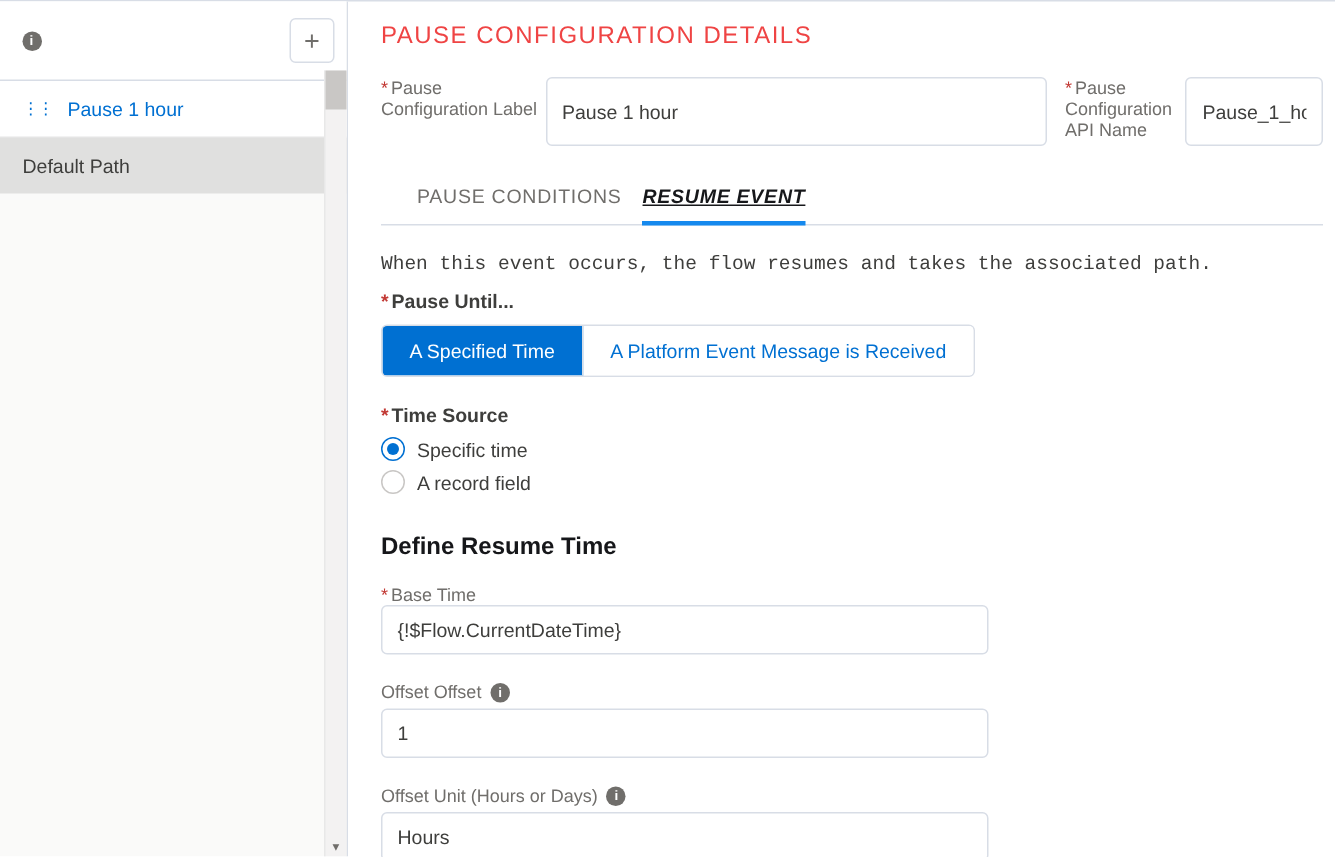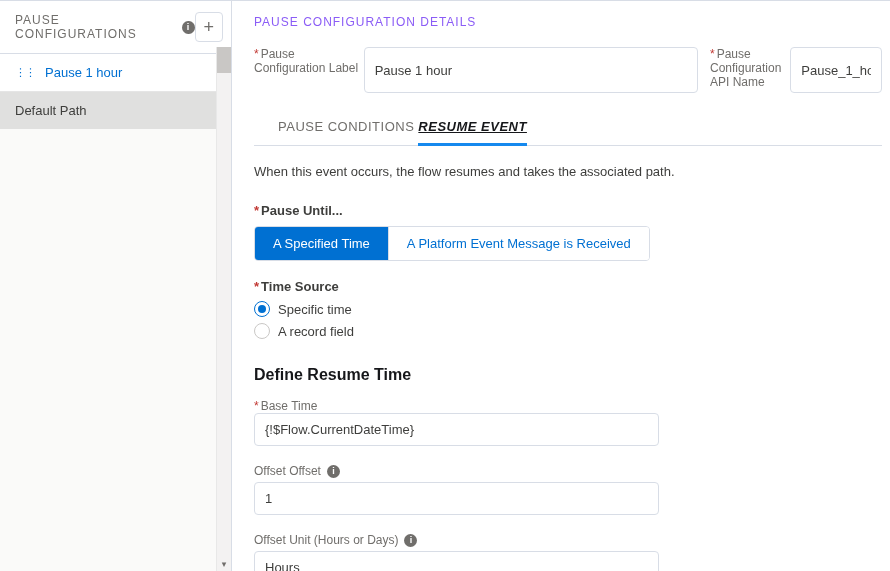--- a/index.html
+++ b/index.html
@@ -102,23 +102,23 @@
   }
   .scrollbar-arrow.bottom { bottom: 0; }
 
   
   .main {
     flex: 1;
     padding: 14px 8px 14px 22px;
     overflow: auto;
   }
   .page-title {
-    font-size: 12px;
+    font-size: 16px;
     letter-spacing: 1px;
-    color: #8b5cf6;
+    color: #ef4444;
     margin-bottom: 18px;
   }
   .form-row {
     display: flex;
     gap: 12px;
     margin-bottom: 10px;
   }
   .form-col { display: flex; flex-direction: row; }
   .form-col.wide { flex: 1; }
   .form-col.narrow { width: 172px; }
@@ -141,42 +141,43 @@
     color: #3e3e3c;
     background: #fff;
     outline: none;
     width: 100%;
   }
   
   .tabs {
     display: flex;
     border-bottom: 1px solid #d8dde6;
     margin-top: 18px;
-    gap: 4px;
+    gap: 14px;
     padding-left: 24px;
   }
   .tab {
     padding: 8px 0 9px;
     font-size: 13px;
     letter-spacing: 0.5px;
     color: #706e6b;
     cursor: pointer;
   }
   .tab.active {
     color: #16171a;
     font-weight: 700;
     text-decoration: underline;
     border-bottom: 3px solid #1589ee;
     margin-bottom: -1px;
     font-style: italic;
   }
   .tab-desc {
-    margin: 18px 0 24px;
-    font-size: 13px;
-    color: #3e3e3c;
+    margin: 18px 0 10px;
+    font-size: 13px;
+    color: #3e3e3c;
+    font-family: Liberation Mono, monospace;
   }
   .section { margin-bottom: 18px; }
   .btn-group {
     display: inline-flex;
     border: 1px solid #d8dde6;
     border-radius: 4px;
     overflow: hidden;
     margin-top: 4px;
   }
   .btn-seg {
@@ -225,21 +226,20 @@
   .field-block { margin-bottom: 18px; max-width: 405px; }
 </style>
 </head>
 <body>
 
 <div class="app">
 
   <aside class="sidebar">
     <div class="sidebar-header">
       <div class="sidebar-title">
-        <span>PAUSE CONFIGURATIONS</span>
         <span class="info-icon-sm">i</span>
       </div>
       <div class="icon-btn">
         <span>+</span>
       </div>
     </div>
     <ul class="sidebar-list">
       <li class="sidebar-item active">
         <span class="drag-icon">⋮⋮</span>
         <span>Pause 1 hour</span>

